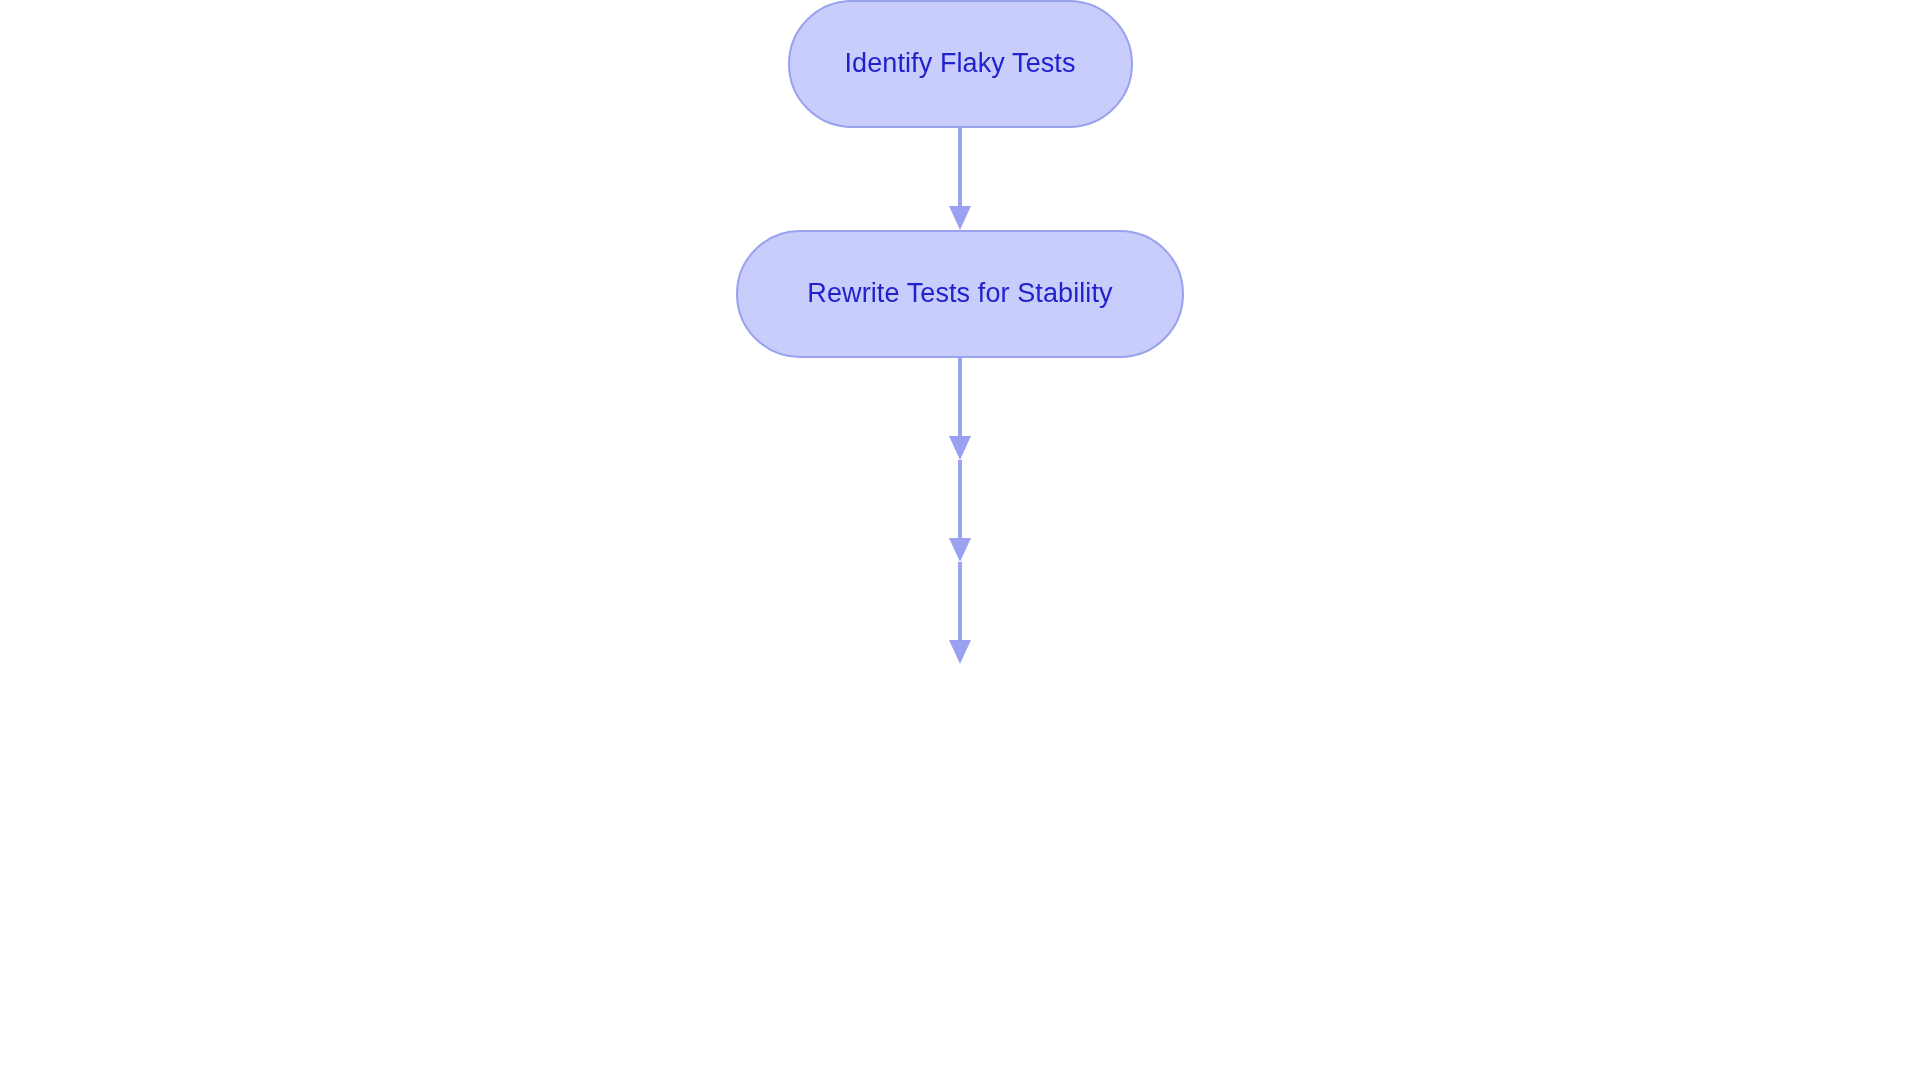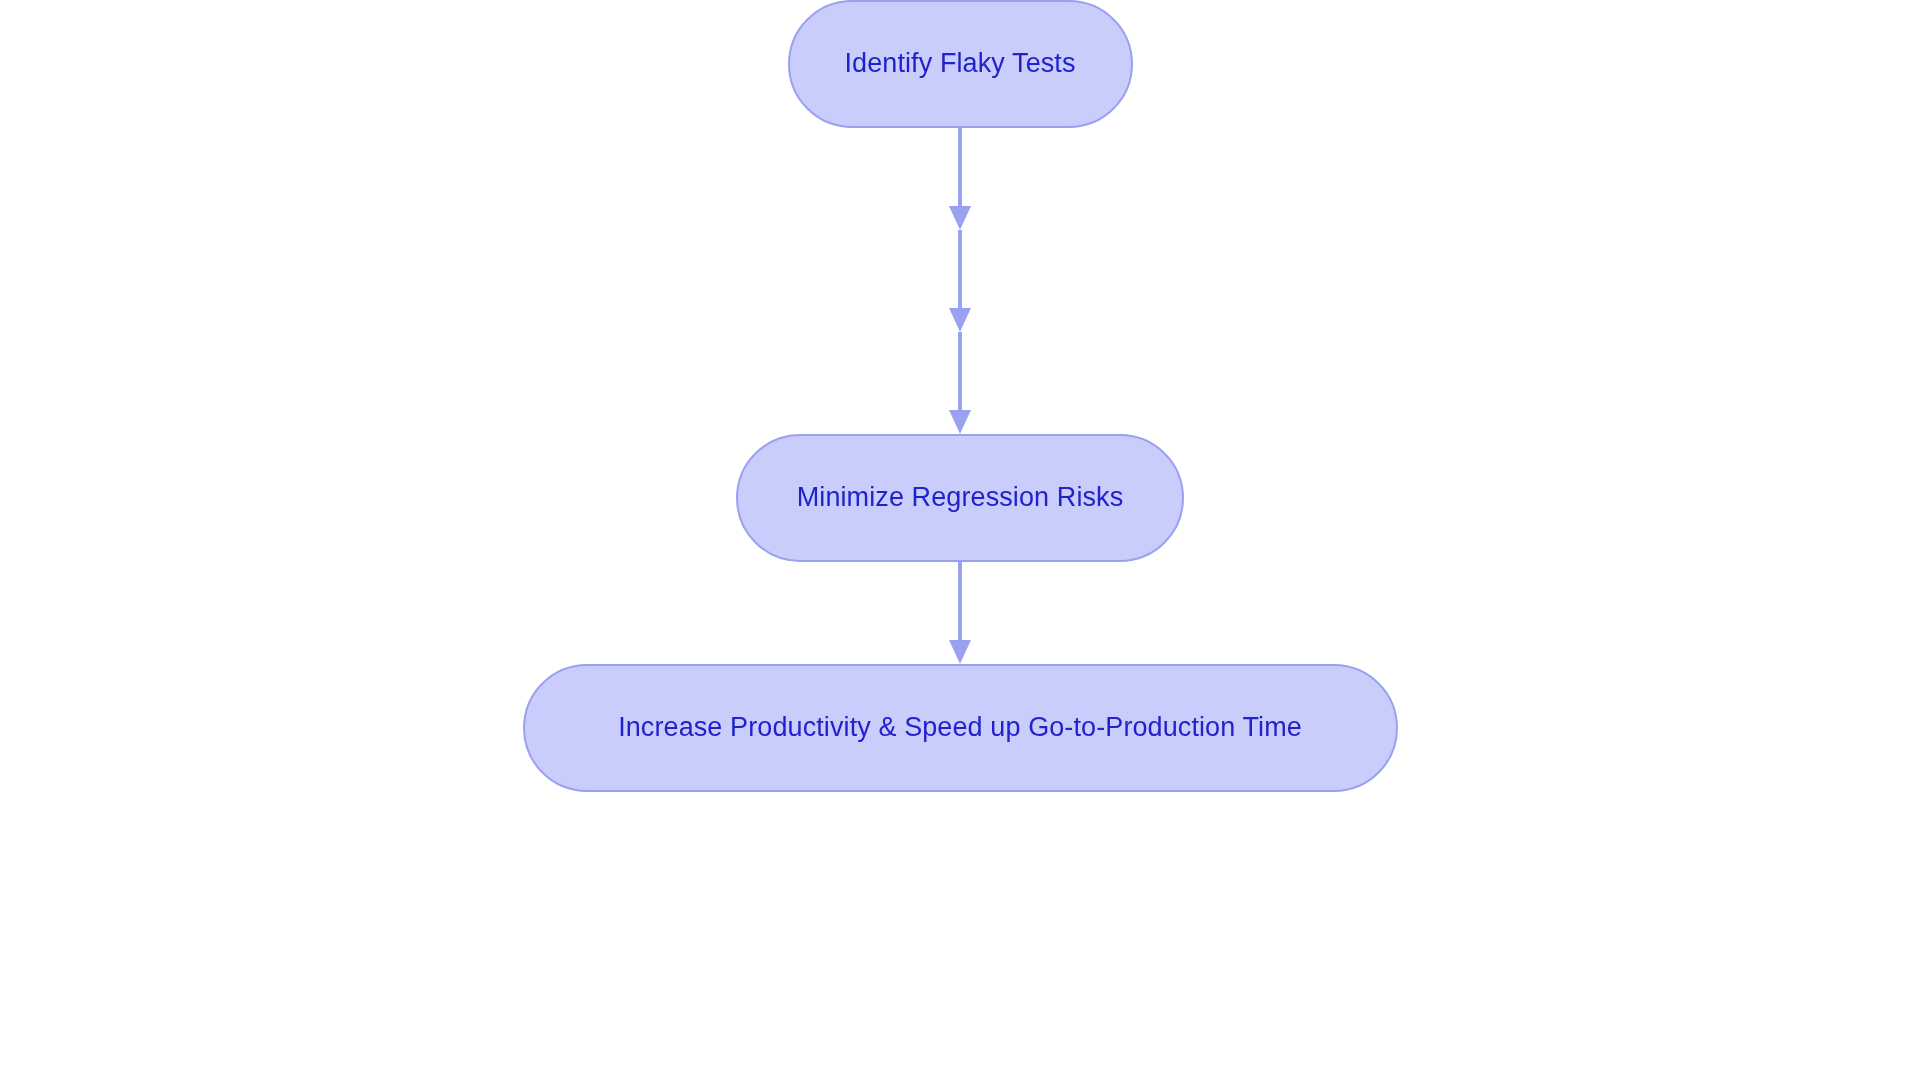--- a/index.html
+++ b/index.html
@@ -87,45 +87,42 @@
       <span class="flow-node-label">Identify Flaky Tests</span>
     </div>
 
     <div class="flow-arrow">
       <svg viewBox="0 0 26 102" xmlns="http://www.w3.org/2000/svg">
         <line x1="13" y1="0" x2="13" y2="80" stroke="#9aa1f0" stroke-width="4"></line>
         <polygon points="13,102 2,78 24,78" fill="#9aa1f0"></polygon>
       </svg>
     </div>
 
+    <div class="flow-node node-w-md">
+      <span class="flow-node-label">Rewrite Tests for Stability</span>
+    </div>
 
     <div class="flow-arrow">
       <svg viewBox="0 0 26 102" xmlns="http://www.w3.org/2000/svg">
         <line x1="13" y1="0" x2="13" y2="80" stroke="#9aa1f0" stroke-width="4"></line>
         <polygon points="13,102 2,78 24,78" fill="#9aa1f0"></polygon>
       </svg>
     </div>
 
 
     <div class="flow-arrow">
       <svg viewBox="0 0 26 102" xmlns="http://www.w3.org/2000/svg">
         <line x1="13" y1="0" x2="13" y2="80" stroke="#9aa1f0" stroke-width="4"></line>
         <polygon points="13,102 2,78 24,78" fill="#9aa1f0"></polygon>
       </svg>
     </div>
 
-    <div class="flow-node node-w-md">
-      <span class="flow-node-label">Minimize Regression Risks</span>
-    </div>
 
     <div class="flow-arrow">
       <svg viewBox="0 0 26 102" xmlns="http://www.w3.org/2000/svg">
         <line x1="13" y1="0" x2="13" y2="80" stroke="#9aa1f0" stroke-width="4"></line>
         <polygon points="13,102 2,78 24,78" fill="#9aa1f0"></polygon>
       </svg>
     </div>
 
-    <div class="flow-node node-w-lg">
-      <span class="flow-node-label">Increase Productivity &amp; Speed up Go-to-Production Time</span>
-    </div>
 
   </div>
 </div>
 
 </body></html>

